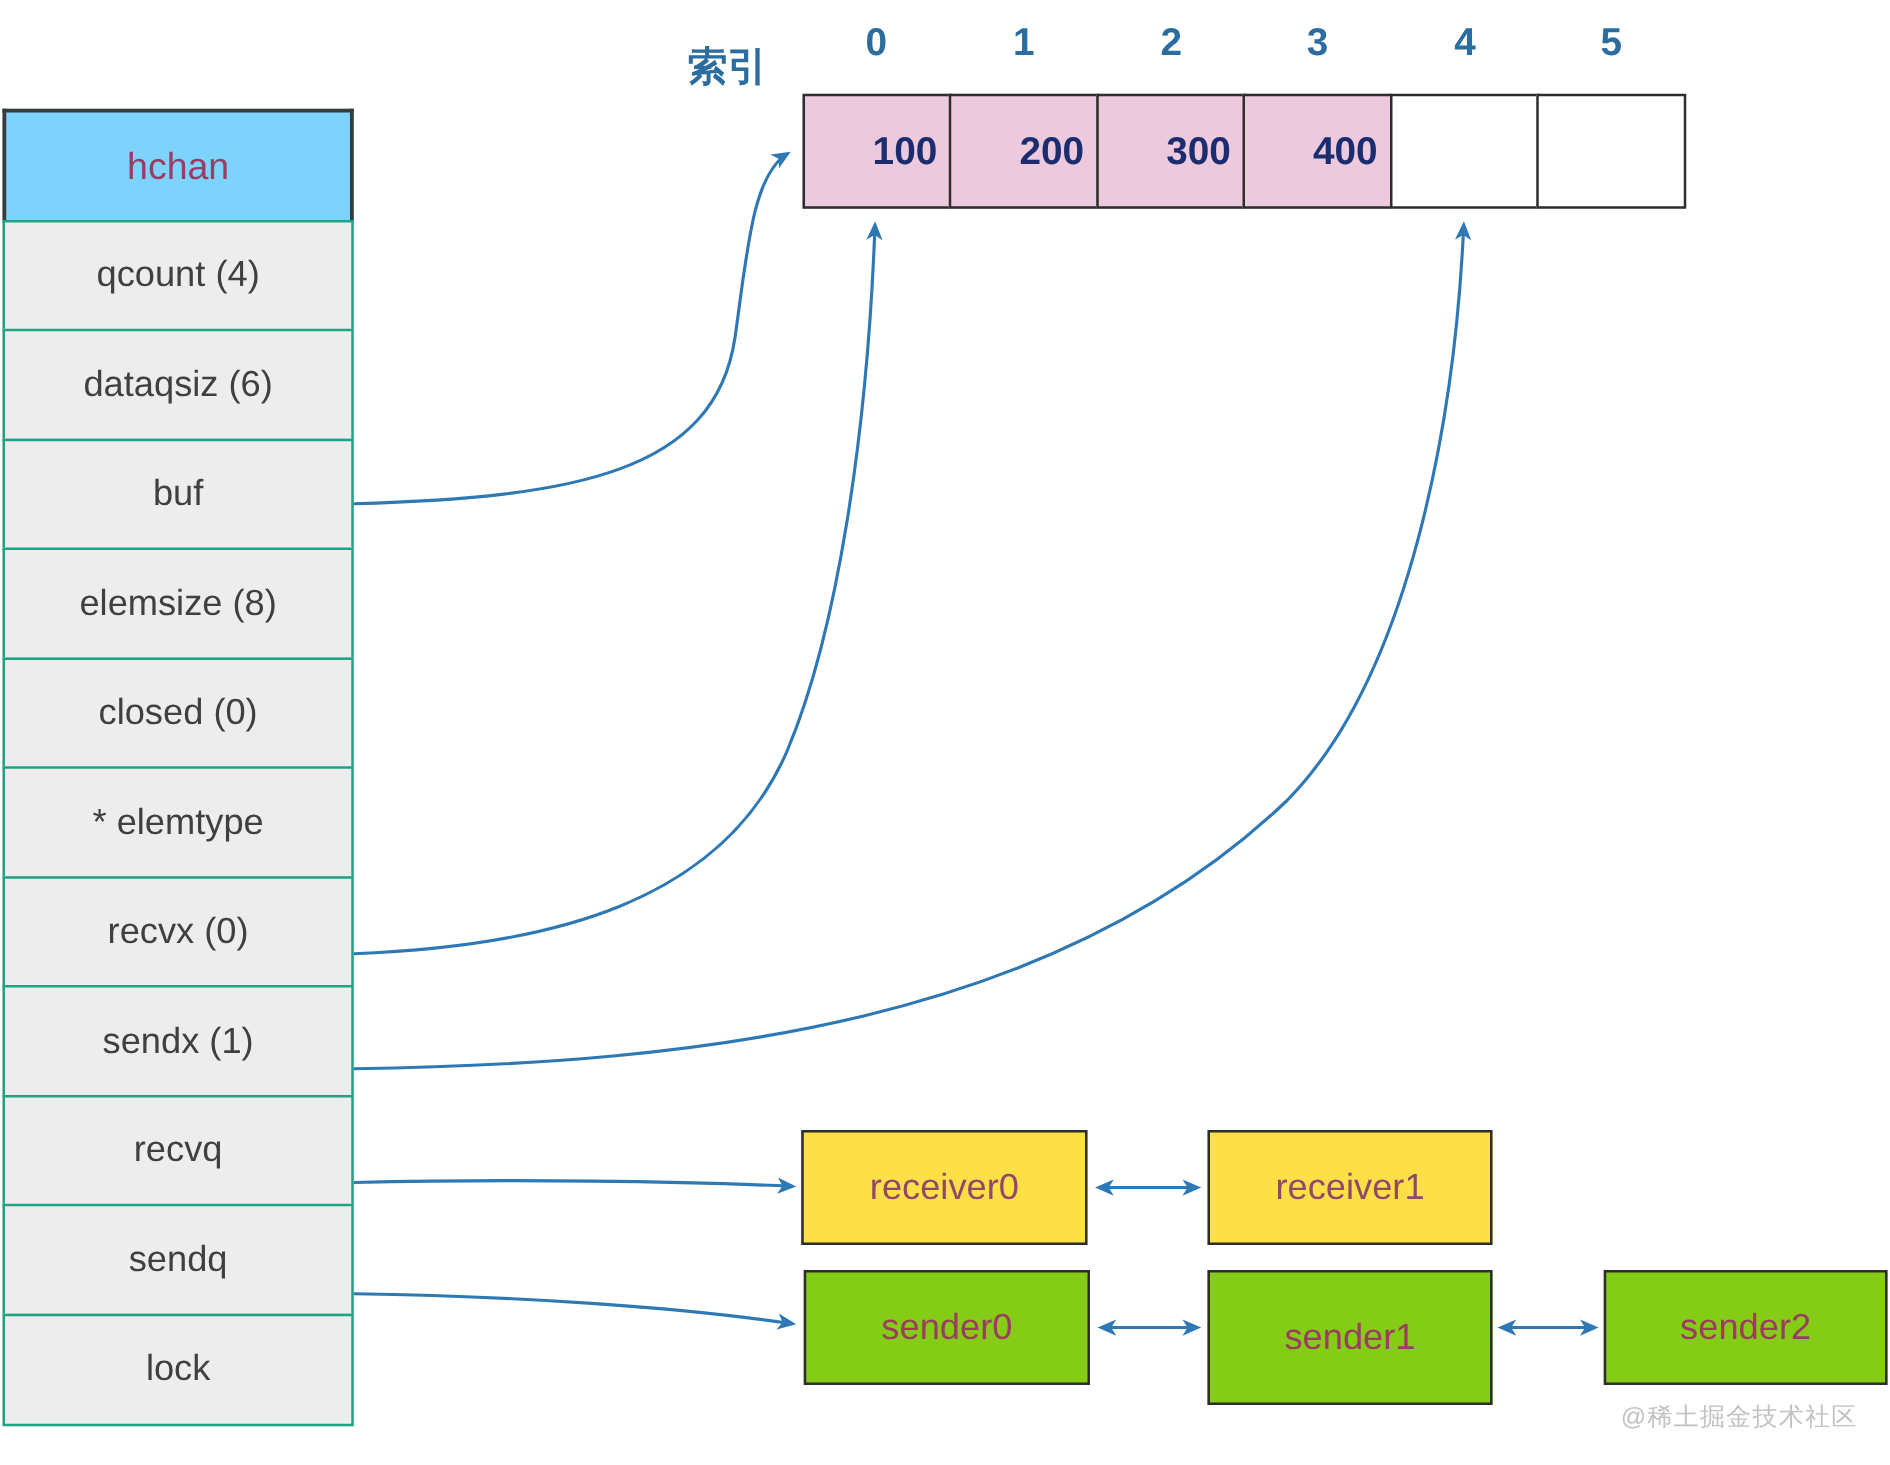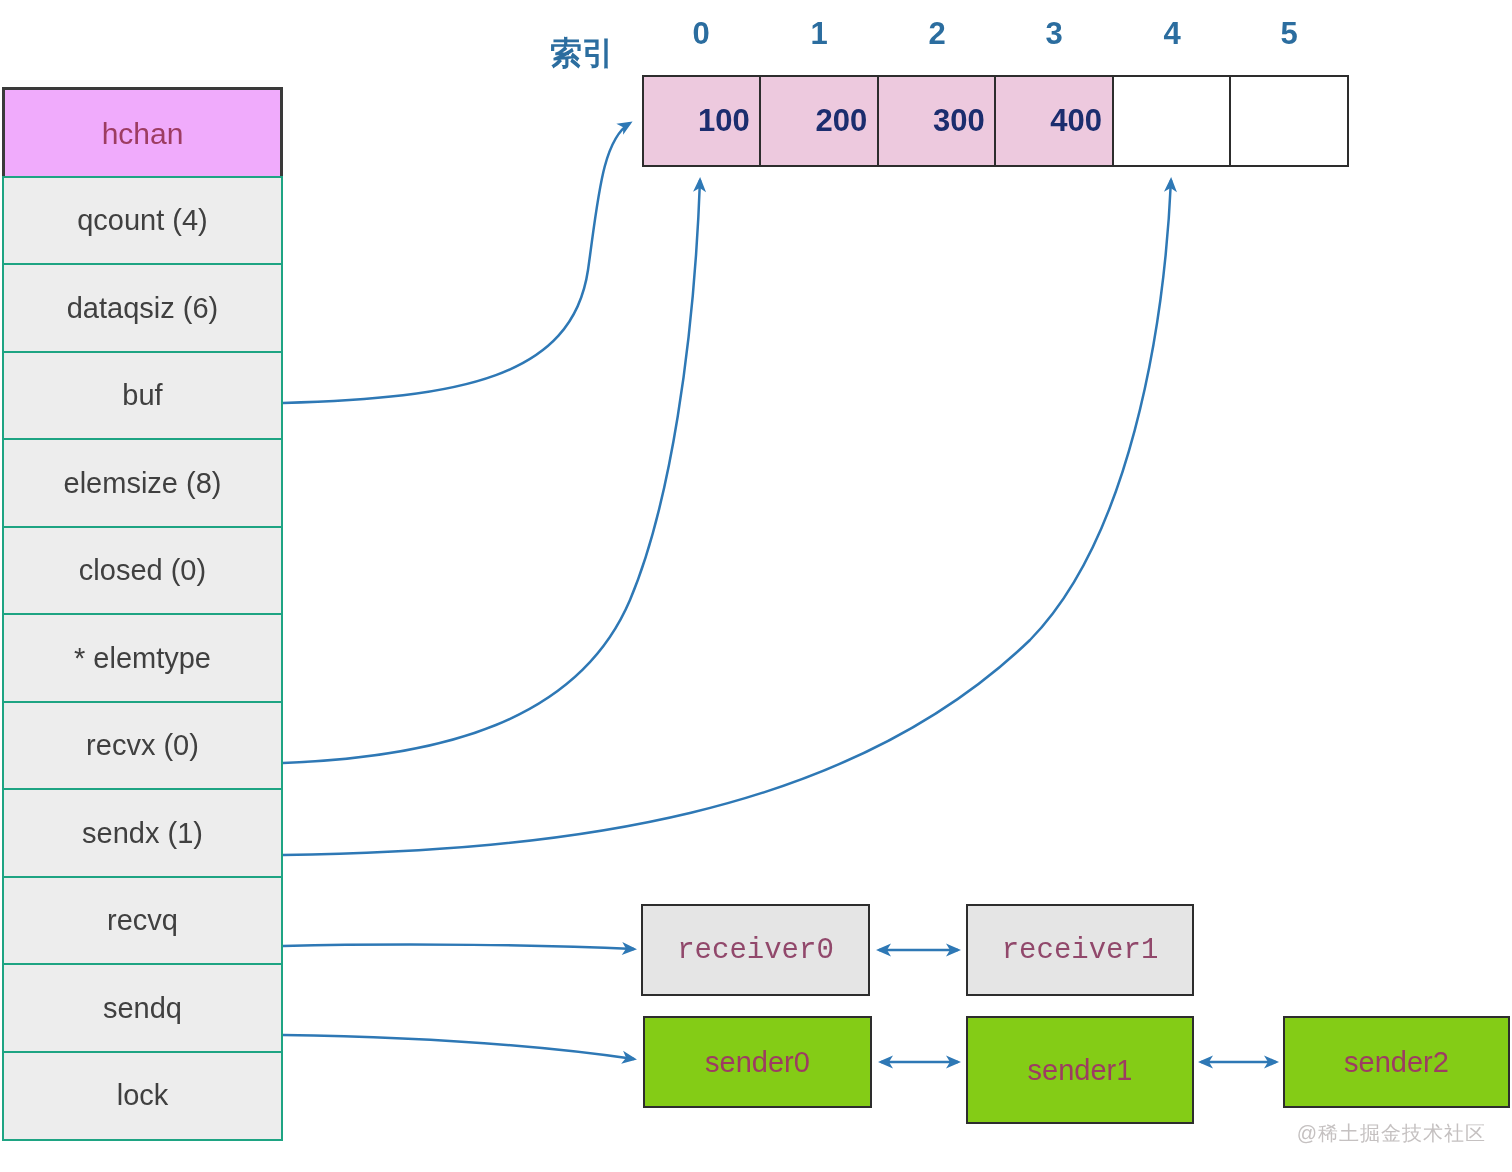--- a/index.html
+++ b/index.html
@@ -5,21 +5,21 @@
   html,body { margin:0; padding:0; background:#ffffff; }
   .canvas {
     position:relative; width:1512px; height:1172px; overflow:hidden;
     font-family:"Liberation Sans", sans-serif; background:#ffffff;
   }
   svg.arrow-layer { position:absolute; left:0; top:0; width:1512px; height:1172px; pointer-events:none; z-index:5; }
 
   
   .hchan-table { position:absolute; left:2px; top:87px; width:281px; z-index:2; }
   .hchan-header {
-    height:91px; box-sizing:border-box; background:#f0abfc;
+    height:91px; box-sizing:border-box; background:#7dd3fc;
     border:3px solid #3a3a3a; border-bottom:none;
     display:flex; align-items:center; justify-content:center;
     font-size:30px; color:#9d3c62;
   }
   .hchan-row {
     height:90px; box-sizing:border-box; margin-top:-2.5px; background:#ededed;
     border:2.5px solid #1ea483;
     display:flex; align-items:center; justify-content:center;
     font-size:29px; color:#404040;
   }
@@ -43,21 +43,21 @@
   }
   .buf-cell:first-child { margin-left:0; }
   .buf-cell.filled { background:#edc9de; }
 
   
   .node {
     position:absolute; box-sizing:border-box; border:2.5px solid #2d2d2d;
     display:flex; align-items:center; justify-content:center;
     font-size:29px; z-index:2;
   }
-  .node.receiver { background:#e5e5e5; color:#91486b;font-family:Liberation Mono, monospace; }
+  .node.receiver { background:#fde047; color:#91486b; }
   .node.sender   { background:#84cc16; color:#9d3c62; }
 
   .watermark {
     position:absolute; right:26px; top:1120px; font-size:20px;
     color:#c5c1c1; z-index:1; letter-spacing:1px;
   }
 </style>
 </head>
 <body>
 

